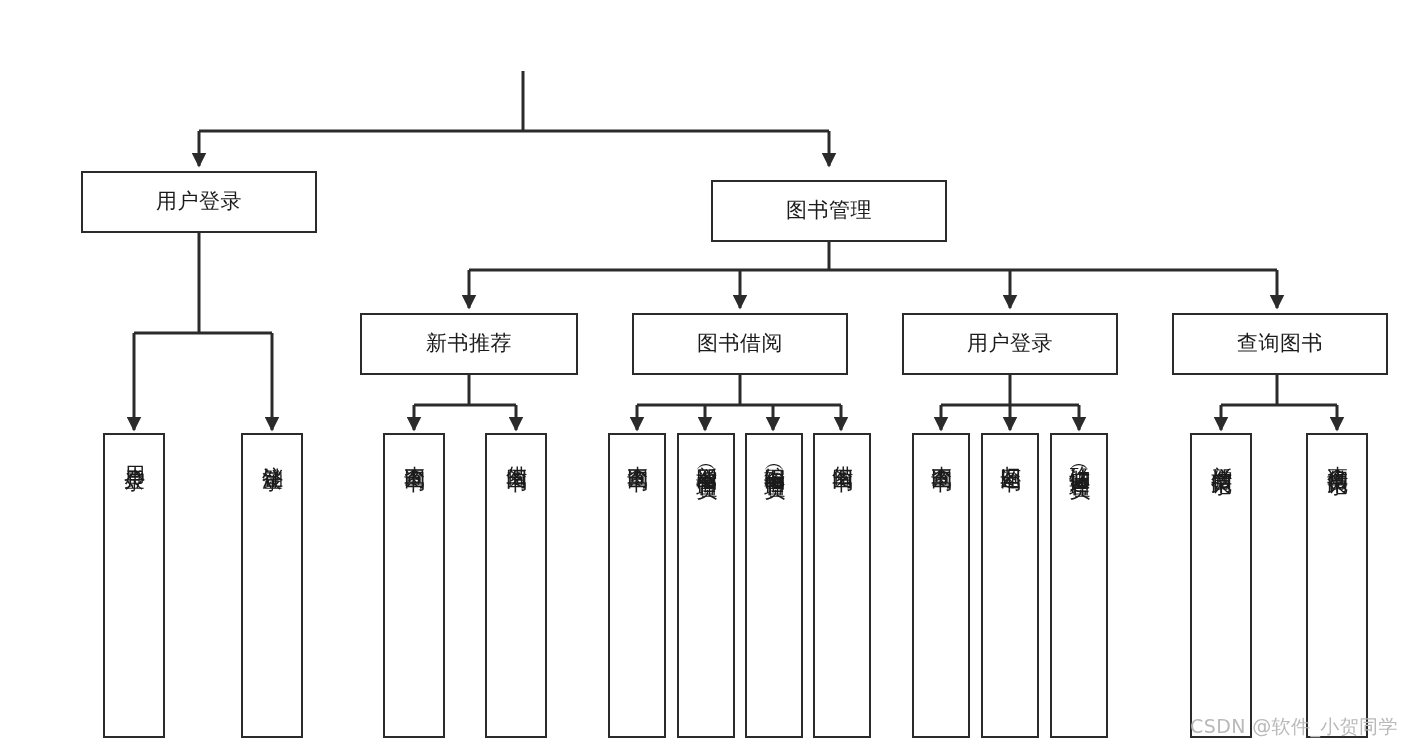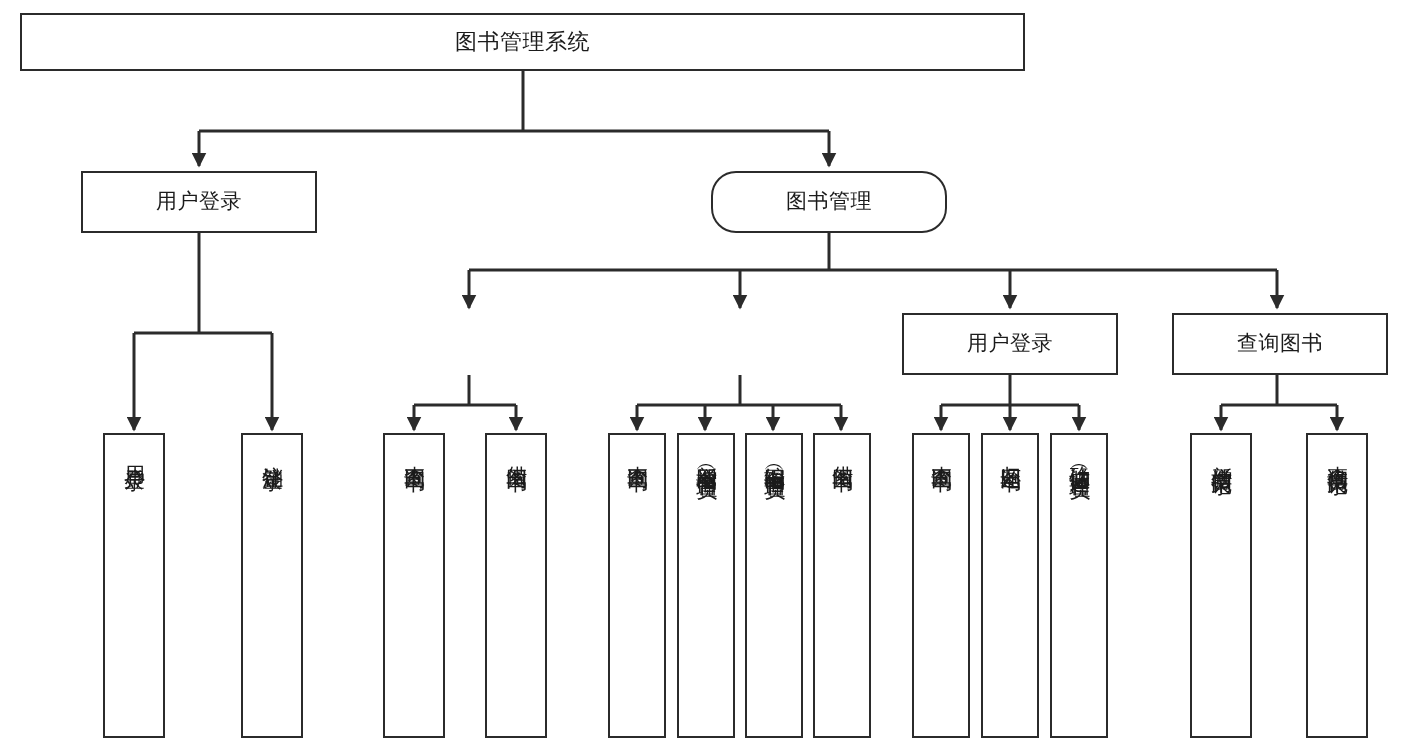--- a/index.html
+++ b/index.html
@@ -119,31 +119,34 @@
       <path d="M 1010 405 L 1010 430" marker-end="url(#arw)"></path>
       <path d="M 1079 405 L 1079 430" marker-end="url(#arw)"></path>
 
       <path d="M 1277 375 L 1277 405"></path>
       <path d="M 1221 405 L 1337 405"></path>
       <path d="M 1221 405 L 1221 430" marker-end="url(#arw)"></path>
       <path d="M 1337 405 L 1337 430" marker-end="url(#arw)"></path>
     </g>
   </svg>
 
-  <div class="node root" style="left:20px; top:13px; width:1005px; height:58px;">
-    <span class="label">图书管理系统</span>
-  </div>
 
   <div class="node" style="left:81px; top:171px; width:236px; height:62px;">
     <span class="label">用户登录</span>
   </div>
-  <div class="node" style="left:711px; top:171px; width:236px; height:62px;border-radius:25px;">
+  <div class="node" style="left:711px; top:180px; width:236px; height:62px;">
     <span class="label">图书管理</span>
   </div>
 
+  <div class="node" style="left:360px; top:313px; width:218px; height:62px;">
+    <span class="label">新书推荐</span>
+  </div>
+  <div class="node" style="left:632px; top:313px; width:216px; height:62px;">
+    <span class="label">图书借阅</span>
+  </div>
   <div class="node" style="left:902px; top:313px; width:216px; height:62px;">
     <span class="label">用户登录</span>
   </div>
   <div class="node" style="left:1172px; top:313px; width:216px; height:62px;">
     <span class="label">查询图书</span>
   </div>
 
   <div class="node leaf" style="left:103px; top:433px; width:62px; height:305px;">
     <span class="label">用户登录</span>
   </div>
@@ -181,14 +184,15 @@
     <span class="label">确认归还（管理员）</span>
   </div>
 
   <div class="node leaf" style="left:1190px; top:433px; width:62px; height:305px;">
     <span class="label">新增借阅记录</span>
   </div>
   <div class="node leaf" style="left:1306px; top:433px; width:62px; height:305px;">
     <span class="label">查询借阅记录</span>
   </div>
 
+  <div id="watermark">CSDN @软件_小贺同学</div>
 
 </div>
 
 </body></html>

